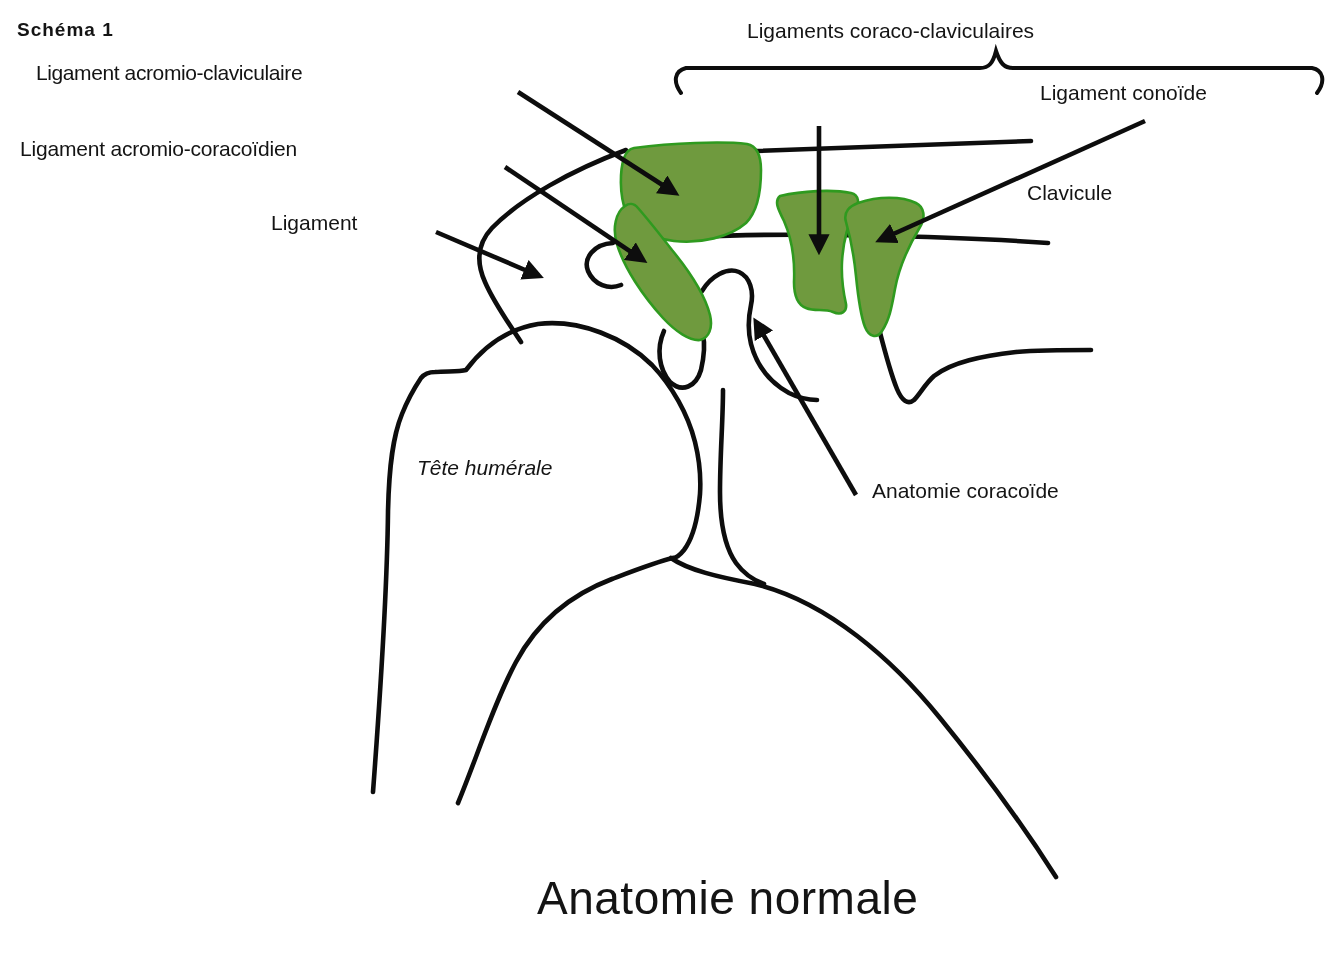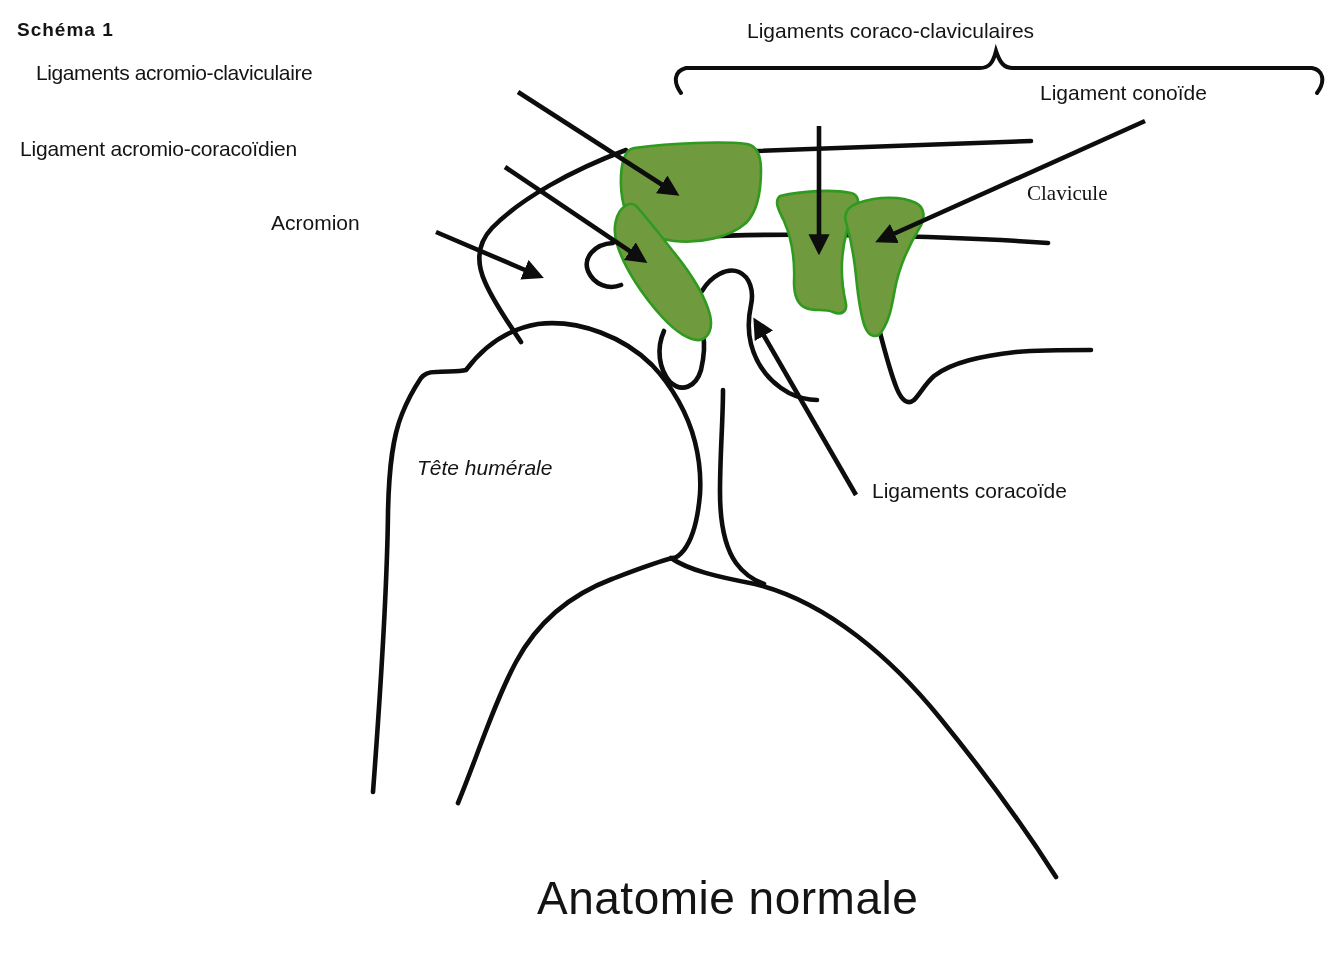--- a/index.html
+++ b/index.html
@@ -13,21 +13,21 @@
   .arrow{fill:none;stroke:#0d0d0d;stroke-width:4.6;stroke-linecap:butt;}
   .brace{fill:none;stroke:#0d0d0d;stroke-width:4;stroke-linecap:round;}
   .lbl{position:absolute;white-space:nowrap;font-size:21px;line-height:1.05;color:#141414;}
   .lbl-schema{left:17px;top:20px;font-size:19px;font-weight:bold;letter-spacing:1px;}
   .lbl-ac-clav{left:36px;top:62px;letter-spacing:-0.4px;}
   .lbl-ac-cor{left:20px;top:138px;letter-spacing:-0.2px;text-align:right;}
   .lbl-acromion{left:271px;top:212px;}
   .lbl-group{left:747px;top:20px;}
   .lbl-trapezoide{left:684px;top:82px;}
   .lbl-conoide{left:1040px;top:82px;}
-  .lbl-clavicule{left:1027px;top:182px;font-family:Liberation Serif, serif;}
+  .lbl-clavicule{left:1027px;top:182px;}
   .lbl-tete{left:417px;top:457px;font-style:italic;}
   .lbl-apophyse{left:872px;top:480px;}
   .lbl-title{left:537px;top:868px;font-size:46px;letter-spacing:0.5px;margin-top:6px;}
 </style>
 </head>
 <body>
 
 <div class="stage">
 
   <svg viewBox="0 0 1337 962">
@@ -58,23 +58,23 @@
 
     <path class="arrow" marker-end="url(#ah)" d="M 518 92 L 675 193"></path>
     <path class="arrow" marker-end="url(#ah)" d="M 505 167 L 643 260"></path>
     <path class="arrow" marker-end="url(#ah)" d="M 436 232 L 539 276"></path>
     <path class="arrow" marker-end="url(#ah)" d="M 819 126 L 819 250"></path>
     <path class="arrow" marker-end="url(#ah)" d="M 1145 121 L 880 240"></path>
     <path class="arrow" marker-end="url(#ah)" d="M 856 495 L 756 322"></path>
   </svg>
 
   <div class="lbl lbl-schema">Schéma 1</div>
-  <div class="lbl lbl-ac-clav">Ligaments acromio-claviculaire</div>
+  <div class="lbl lbl-ac-clav">Ligament acromio-claviculaire</div>
   <div class="lbl lbl-ac-cor">Ligament acromio-coracoïdien</div>
-  <div class="lbl lbl-acromion">Acromion</div>
+  <div class="lbl lbl-acromion">Ligament</div>
   <div class="lbl lbl-group">Ligaments coraco-claviculaires</div>
   <div class="lbl lbl-conoide">Ligament conoïde</div>
   <div class="lbl lbl-clavicule">Clavicule</div>
   <div class="lbl lbl-tete">Tête humérale</div>
-  <div class="lbl lbl-apophyse">Ligaments coracoïde</div>
+  <div class="lbl lbl-apophyse">Anatomie coracoïde</div>
   <div class="lbl lbl-title">Anatomie normale</div>
 
 </div>
 
 </body></html>

